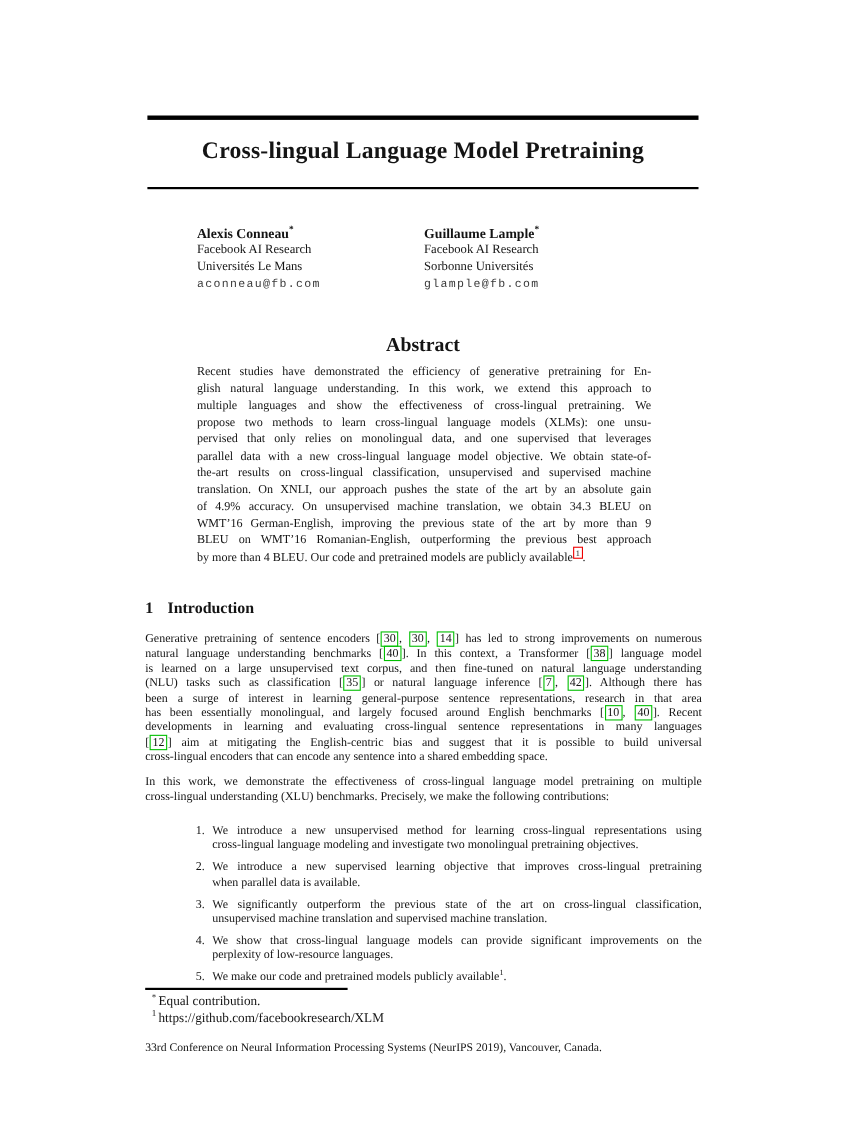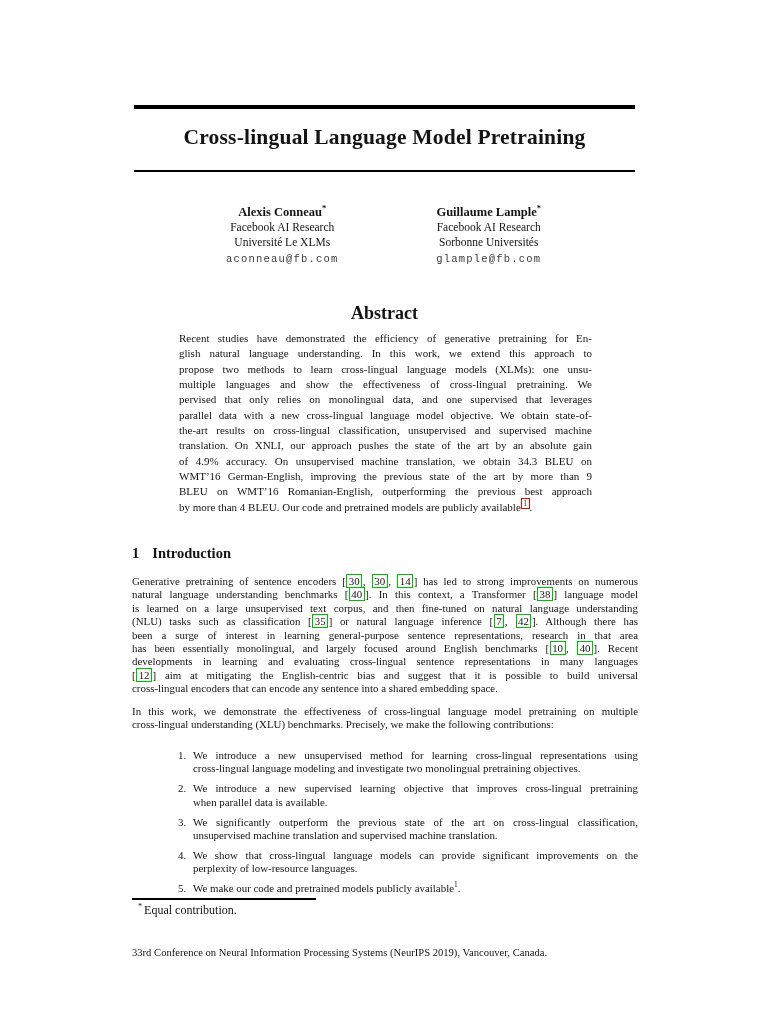--- a/index.html
+++ b/index.html
@@ -25,21 +25,21 @@
     top: 121px; left: 134px; width: 501px;
     text-align: center;
     font-size: 21.5px; font-weight: bold;
     letter-spacing: 0.2px;
   }
 
   .authors {
     top: 201px; left: 179px; width: 413px;
     display: flex;
   }
-  .author { flex: 1; text-align: center; line-height: 15.2px; }
+  .author { flex: 1; text-align: left; line-height: 15.2px; }
   .a-name { font-size: 12.5px; font-weight: bold; }
   .a-affil { font-size: 11.5px; }
   .a-email {
     font-family: "Liberation Mono", monospace;
     font-size: 10.5px; letter-spacing: 1.2px;
     color: #3a3a3a; margin-top: 1px;
   }
 
   .abstract-heading {
     top: 299px; left: 134px; width: 501px;
@@ -88,38 +88,38 @@
   <div class="abs rule-thick" style="top:101px"></div>
 
   <h1 class="abs title" style="margin:0">Cross-lingual Language Model Pretraining</h1>
 
   <div class="abs rule-thin" style="top:166px"></div>
 
   <div class="abs authors">
     <div class="author">
       <div class="a-name"><span>Alexis Conneau</span><sup>*</sup></div>
       <div class="a-affil">Facebook AI Research</div>
-      <div class="a-affil">Université Le XLMs</div>
+      <div class="a-affil">Universités Le Mans</div>
       <div class="a-email">aconneau@fb.com</div>
     </div>
     <div class="author">
       <div class="a-name"><span>Guillaume Lample</span><sup>*</sup></div>
       <div class="a-affil">Facebook AI Research</div>
       <div class="a-affil">Sorbonne Universités</div>
       <div class="a-email">glample@fb.com</div>
     </div>
   </div>
 
   <div class="abs abstract-heading">Abstract</div>
 
   <div class="abs abstract-body">
       <div class="line">Recent studies have demonstrated the efficiency of generative pretraining for En-</div>
       <div class="line">glish natural language understanding. In this work, we extend this approach to</div>
+      <div class="line">multiple languages and show the effectiveness of cross-lingual pretraining. We</div>
       <div class="line">propose two methods to learn cross-lingual language models (XLMs): one unsu-</div>
-      <div class="line">multiple languages and show the effectiveness of cross-lingual pretraining. We</div>
       <div class="line">pervised that only relies on monolingual data, and one supervised that leverages</div>
       <div class="line">parallel data with a new cross-lingual language model objective. We obtain state-of-</div>
       <div class="line">the-art results on cross-lingual classification, unsupervised and supervised machine</div>
       <div class="line">translation. On XNLI, our approach pushes the state of the art by an absolute gain</div>
       <div class="line">of 4.9% accuracy. On unsupervised machine translation, we obtain 34.3 BLEU on</div>
       <div class="line">WMT’16 German-English, improving the previous state of the art by more than 9</div>
       <div class="line">BLEU on WMT’16 Romanian-English, outperforming the previous best approach</div>
       <div class="line">by more than 4 BLEU. Our code and pretrained models are publicly available<sup class="link-box">1</sup>.</div>
     </div>
 
@@ -178,17 +178,18 @@
       <div class="ctext">
           <div class="line">We make our code and pretrained models publicly available<sup>1</sup>.</div>
         </div>
     </div>
   </div>
 
   <div class="abs fn-rule"></div>
 
   <div class="abs footnotes">
     <div class="fn-line"><sup>*</sup><span>Equal contribution.</span></div>
+    <div class="fn-line"><sup>1</sup><span>https://github.com/facebookresearch/XLM</span></div>
   </div>
 
   <div class="abs footer">33rd Conference on Neural Information Processing Systems (NeurIPS 2019), Vancouver, Canada.</div>
 
 </div>
 
 </body></html>

